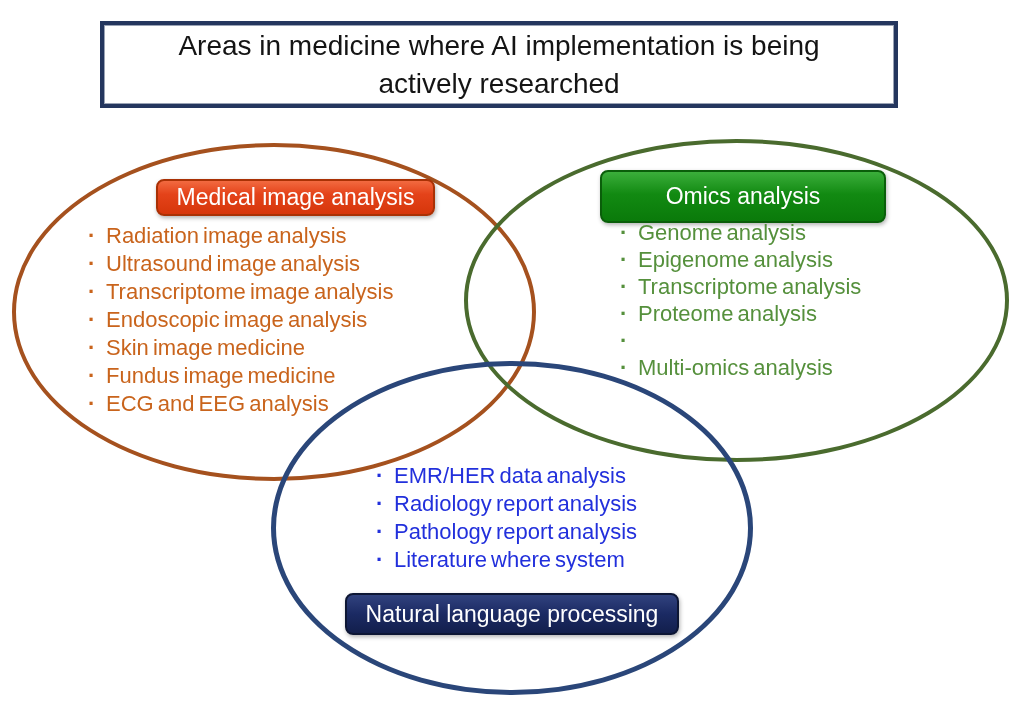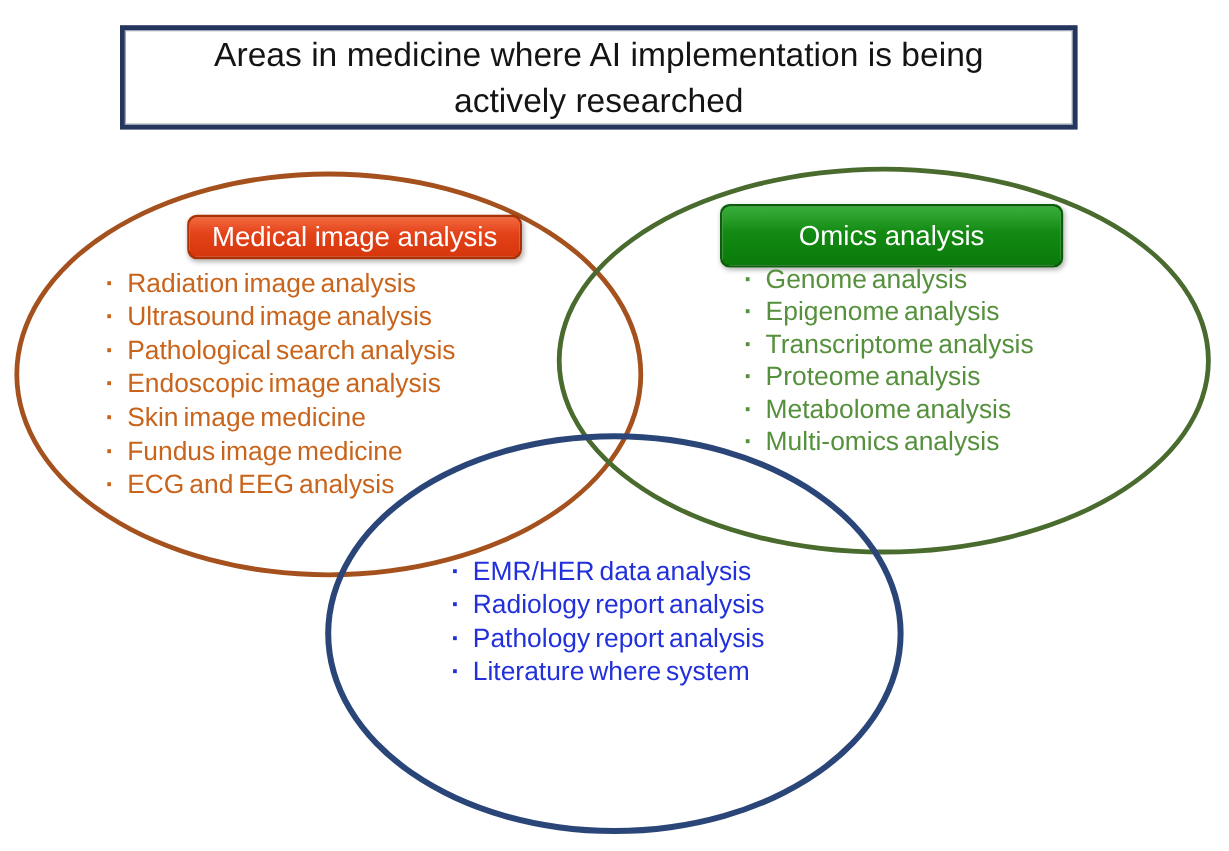--- a/index.html
+++ b/index.html
@@ -127,33 +127,36 @@
   <div class="ellipse ellipse-medical"></div>
   <div class="ellipse ellipse-omics"></div>
   <div class="ellipse ellipse-nlp"></div>
 
   <div class="badge badge-medical">
     <span>Medical image analysis</span>
   </div>
   <div class="badge badge-omics">
     <span>Omics analysis</span>
   </div>
+  <div class="badge badge-nlp">
+    <span>Natural language processing</span>
+  </div>
 
   <div class="list list-medical">
     <div class="list-item">
       <span class="bullet">·</span>
       <span>Radiation image analysis</span>
     </div>
     <div class="list-item">
       <span class="bullet">·</span>
       <span>Ultrasound image analysis</span>
     </div>
     <div class="list-item">
       <span class="bullet">·</span>
-      <span>Pathological search analysis</span>
+      <span>Transcriptome image analysis</span>
     </div>
     <div class="list-item">
       <span class="bullet">·</span>
       <span>Endoscopic image analysis</span>
     </div>
     <div class="list-item">
       <span class="bullet">·</span>
       <span>Skin image medicine</span>
     </div>
     <div class="list-item">
@@ -178,21 +181,20 @@
     <div class="list-item">
       <span class="bullet">·</span>
       <span>Transcriptome analysis</span>
     </div>
     <div class="list-item">
       <span class="bullet">·</span>
       <span>Proteome analysis</span>
     </div>
     <div class="list-item">
       <span class="bullet">·</span>
-      <span>Metabolome analysis</span>
     </div>
     <div class="list-item">
       <span class="bullet">·</span>
       <span>Multi-omics analysis</span>
     </div>
   </div>
 
   <div class="list list-nlp">
     <div class="list-item">
       <span class="bullet">·</span>

